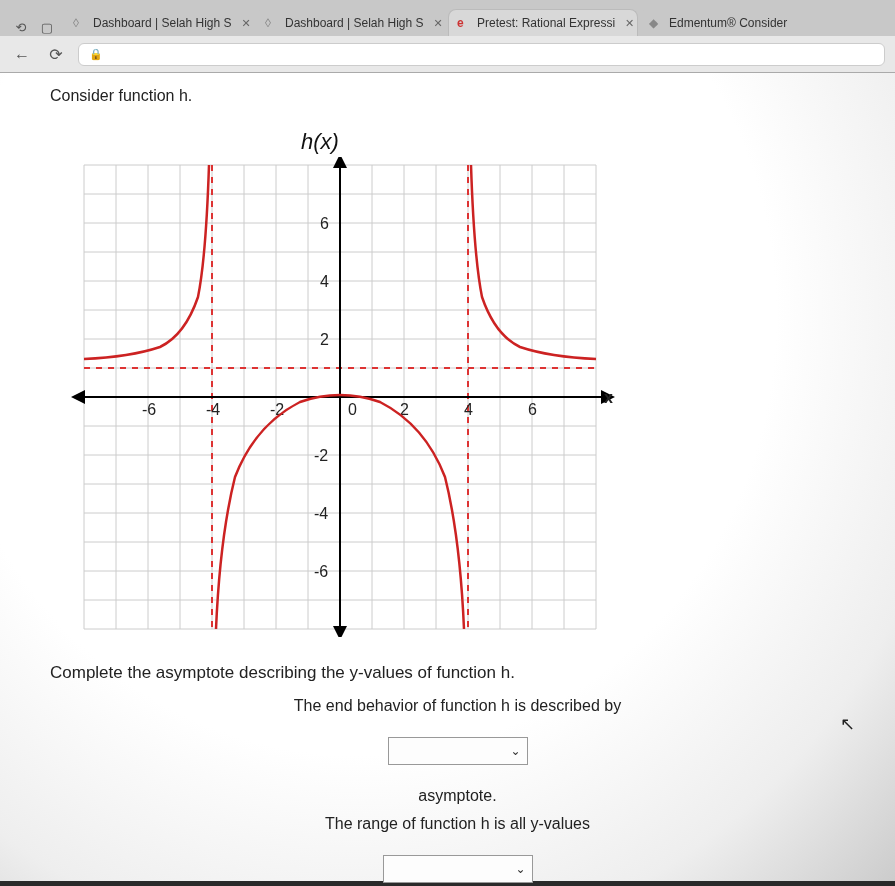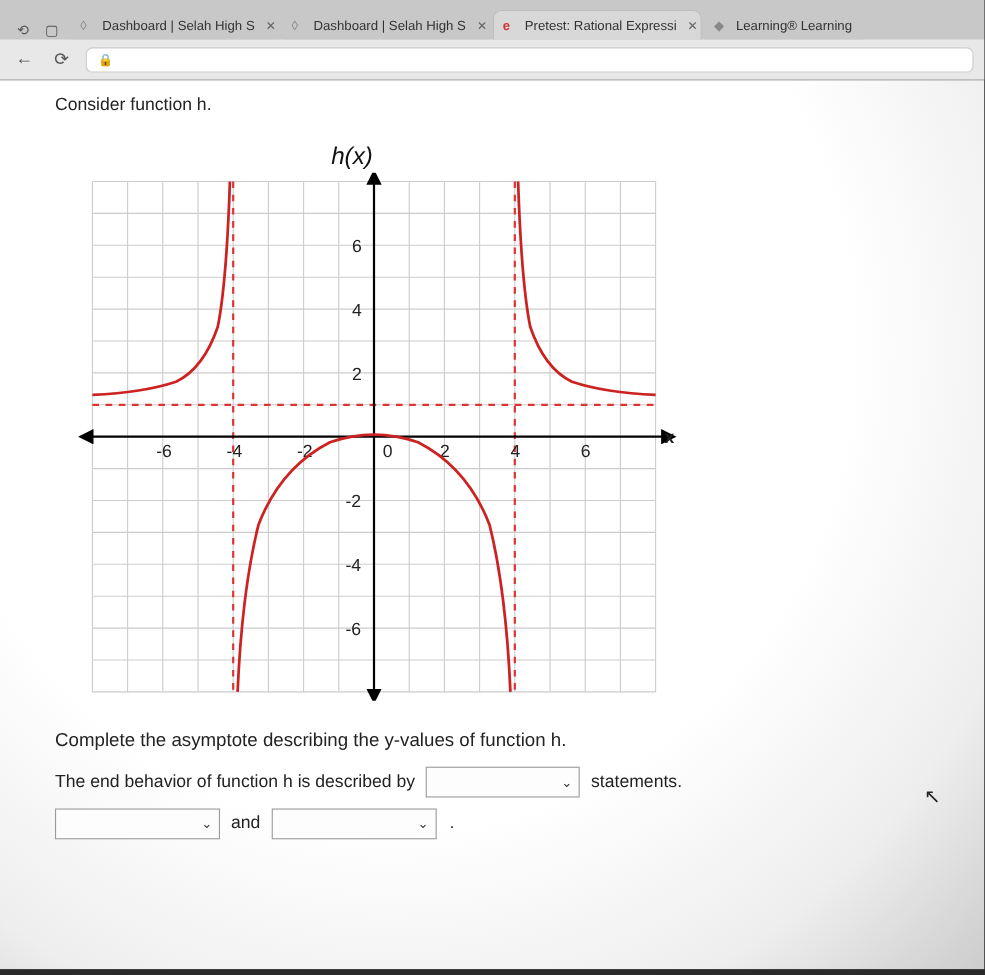--- a/index.html
+++ b/index.html
@@ -65,21 +65,21 @@
   .instruction {
     font-size: 16px;
     color:#222;
     margin-bottom: 18px;
   }
   .graph-wrap { margin-left: 10px; margin-top: 24px; }
   .fn-label { font-style: italic; font-size: 22px; text-align:center; width:520px; margin-bottom:2px; color:#111;}
   svg.graph { display:block; }
   .statements { margin-top: 26px; font-size: 17px; color:#222; }
   .statements p { margin-bottom: 14px; }
-  .line { display:flex; align-items:center; flex-wrap:wrap; gap:10px; margin-bottom:10px; font-size:16px; color:#222;}
+  .line { display:flex; align-items:center; flex-wrap:wrap; gap:22px; margin-bottom:10px; font-size:16px; color:#222;flex-direction:column;}
   .dropdown {
     min-width: 140px;
     height: 28px;
     border:1px solid #999;
     background:#fdfdfd;
     display:inline-flex; align-items:center; justify-content:flex-end;
     padding: 0 6px;
     color:#333;
   }
   .dropdown.small { min-width:150px;}
@@ -108,21 +108,21 @@
       <span>Dashboard | Selah High S</span>
       <span class="close">✕</span>
     </div>
     <div class="tab">
       <span class="favicon" style="color:#c33;font-weight:bold;">e</span>
       <span>Pretest: Rational Expressi</span>
       <span class="close">✕</span>
     </div>
     <div class="tab inactive">
       <span class="favicon">◆</span>
-      <span>Learning® Learning</span>
+      <span>Edmentum® Consider</span>
     </div>
   </div>
   <div class="addr-row">
     <div class="nav-btn">←</div>
     <div class="nav-btn">⟳</div>
     <div class="url-bar">
       <span class="lock">🔒</span>
     </div>
   </div>
 </div>
@@ -213,24 +213,25 @@
   <span class="cursor-arrow">↖</span>
 
   <div class="statements">
     <p>Complete the asymptote describing the y-values of function h.</p>
 
     <div class="line">
       <span>The end behavior of function h is described by</span>
       <span class="dropdown">
         <span class="chev">⌄</span>
       </span>
-      <span>statements.</span>
+      <span>asymptote.</span>
     </div>
 
     <div class="line">
+      <span>The range of function h is all y-values</span>
       <span class="dropdown small">
         <span class="chev">⌄</span>
       </span>
       <span>and</span>
       <span class="dropdown small">
         <span class="chev">⌄</span>
       </span>
       <span class="period">.</span>
     </div>
   </div>

